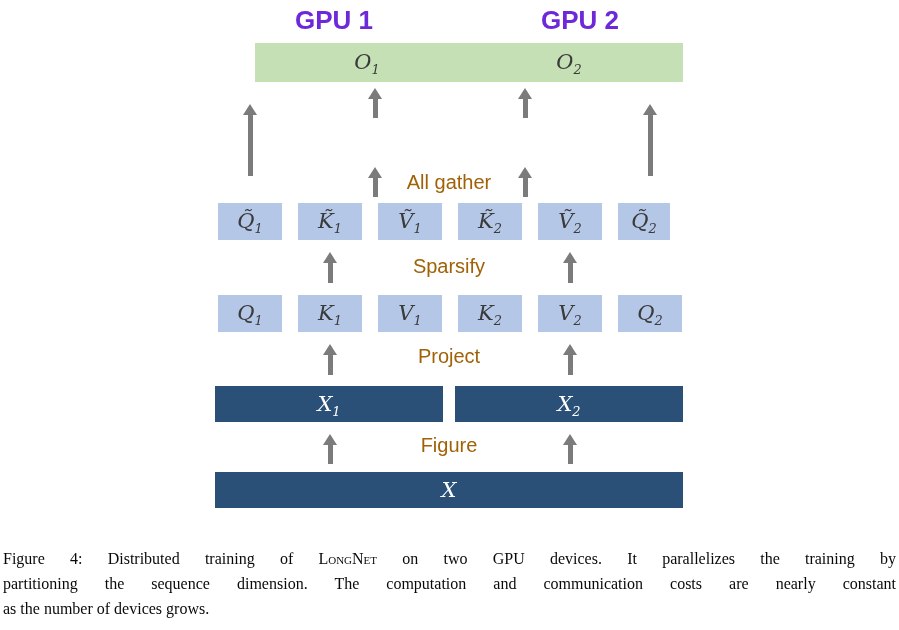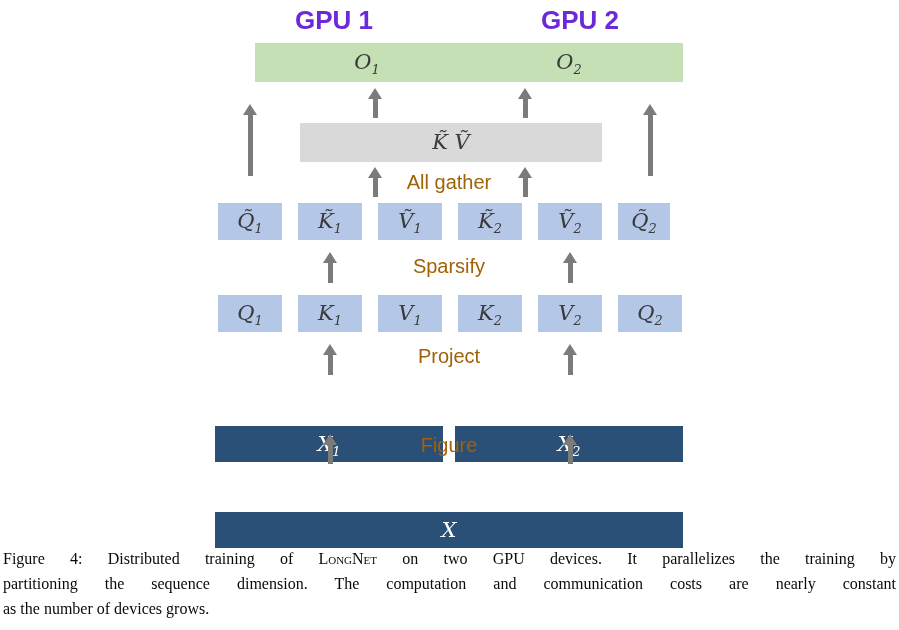--- a/index.html
+++ b/index.html
@@ -7,21 +7,21 @@
     position:relative;width:899px;height:630px;background:#ffffff;overflow:hidden;
     font-family:"Liberation Sans",sans-serif;
   }
   
   .box{
     position:absolute;display:flex;align-items:center;justify-content:center;
     box-sizing:border-box;
   }
   .green{background:var(--green,#C5E0B4);}
   .blue{background:var(--blue,#B4C7E7);}
-  .dark{background:var(--dark-blue,#2B5077);margin-top:40px;}
+  .dark{background:var(--dark-blue,#2B5077);}
   .grayfill{background:var(--gray,#D9D9D9);}
   .math{
     font-family:"DejaVu Serif","Liberation Serif",serif;
     font-style:italic;font-size:21px;color:#3a3a3a;line-height:1;white-space:nowrap;
   }
   .math sub{font-size:62%;font-style:italic;line-height:0;}
   .dark .math{color:#ffffff;}
   
   .gpu-label{
     position:absolute;transform:translateX(-50%);
@@ -76,23 +76,20 @@
     </div>
   <div class="arrow" style="left:518px;top:88px;height:30px;">
       <div class="head"></div>
       <div class="shaft"></div>
     </div>
   <div class="arrow" style="left:643px;top:104px;height:72px;">
       <div class="head"></div>
       <div class="shaft"></div>
     </div>
 
-  <div class="box grayfill" style="left:300px;top:123px;width:302px;height:39px;">
-    <span class="math"><span>K̃ Ṽ</span><sub></sub></span>
-  </div>
 
   <div class="arrow" style="left:368px;top:167px;height:30px;">
       <div class="head"></div>
       <div class="shaft"></div>
     </div>
   <div class="proc-label" style="top:171px;">All gather</div>
   <div class="arrow" style="left:518px;top:167px;height:30px;">
       <div class="head"></div>
       <div class="shaft"></div>
     </div>

